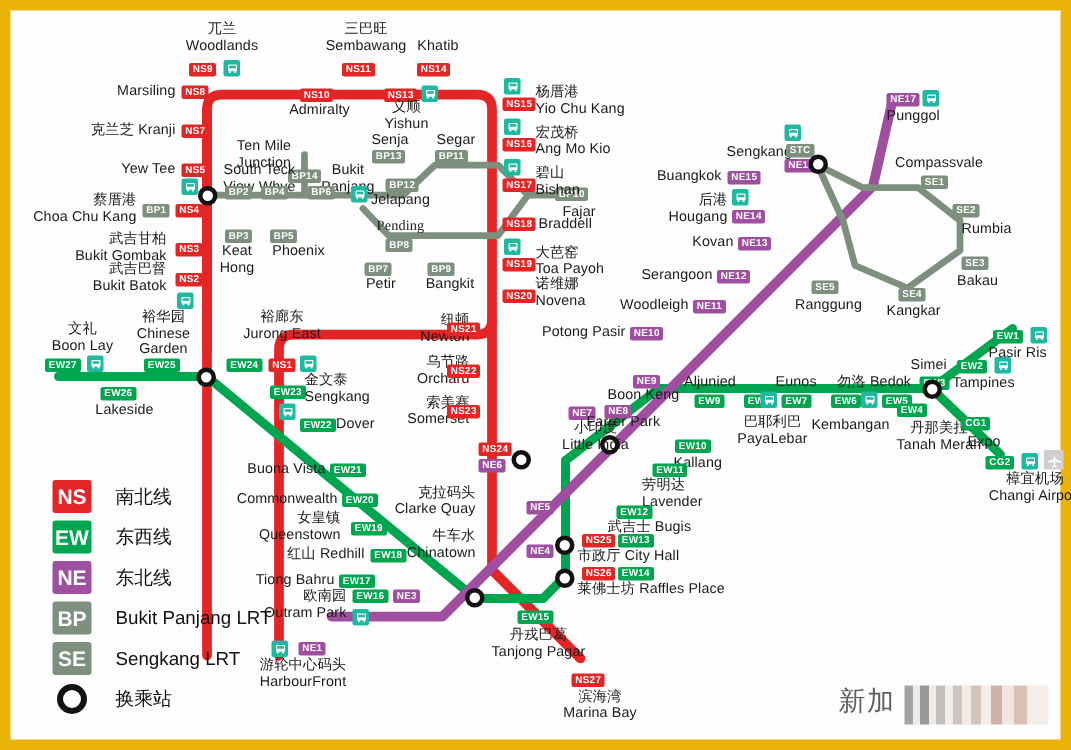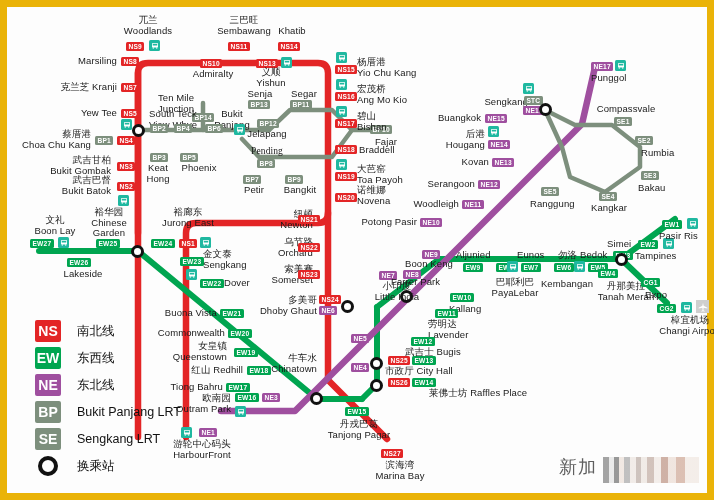--- a/index.html
+++ b/index.html
@@ -357,28 +357,28 @@
       <div>Orchard</div>
   </div>
   <div class="code ns" style="left:291px;top:236px;">NS22</div>
 
   <div class="lbl r" style="left:236px;top:257px;width:70px;">
     <div class="cn">索美赛</div>
       <div>Somerset</div>
   </div>
   <div class="code ns" style="left:291px;top:263px;">NS23</div>
 
-  <div class="lbl r" style="left:218px;top:288px;width:92px;">
-    <div class="cn">多美哥</div>
-      <div>Dhoby Ghaut</div>
-  </div>
   <div class="code ns" style="left:312px;top:288px;">NS24</div>
   <div class="code ne" style="left:312px;top:299px;">NE6</div>
   <div class="interchange" style="left:334px;top:293px;"></div>
 
+  <div class="lbl r" style="left:220px;top:317px;width:90px;">
+    <div class="cn">克拉码头</div>
+      <div>Clarke Quay</div>
+  </div>
   <div class="code ne" style="left:344px;top:327px;">NE5</div>
 
   <div class="lbl r" style="left:228px;top:346px;width:82px;">
     <div class="cn">牛车水</div>
       <div>Chinatown</div>
   </div>
   <div class="code ne" style="left:344px;top:356px;">NE4</div>
 
   <div class="lbl r" style="left:140px;top:375px;width:76px;">Tiong Bahru</div>
   <div class="code ew" style="left:219px;top:376px;">EW17</div>
@@ -426,21 +426,21 @@
   </div>
 
   <div class="interchange" style="left:363px;top:350px;"></div>
   <div class="code ns" style="left:381px;top:349px;">NS25</div>
   <div class="code ew" style="left:405px;top:349px;">EW13</div>
   <div class="lbl" style="left:378px;top:359px;">市政厅  City Hall</div>
 
   <div class="interchange" style="left:363px;top:372px;"></div>
   <div class="code ns" style="left:381px;top:371px;">NS26</div>
   <div class="code ew" style="left:405px;top:371px;">EW14</div>
-  <div class="lbl" style="left:378px;top:381px;margin-left:44px;">莱佛士坊  Raffles Place</div>
+  <div class="lbl" style="left:378px;top:381px;">莱佛士坊  Raffles Place</div>
 
   <div class="interchange" style="left:393px;top:283px;"></div>
   <div class="code ne" style="left:372px;top:264px;">NE7</div>
   <div class="lbl c" style="left:348px;top:274px;width:84px;">
     <div class="cn">小印度</div>
       <div>Little India</div>
   </div>
 
   <div class="code ne" style="left:396px;top:263px;">NE8</div>
   <div class="lbl" style="left:383px;top:269px;"></div>

